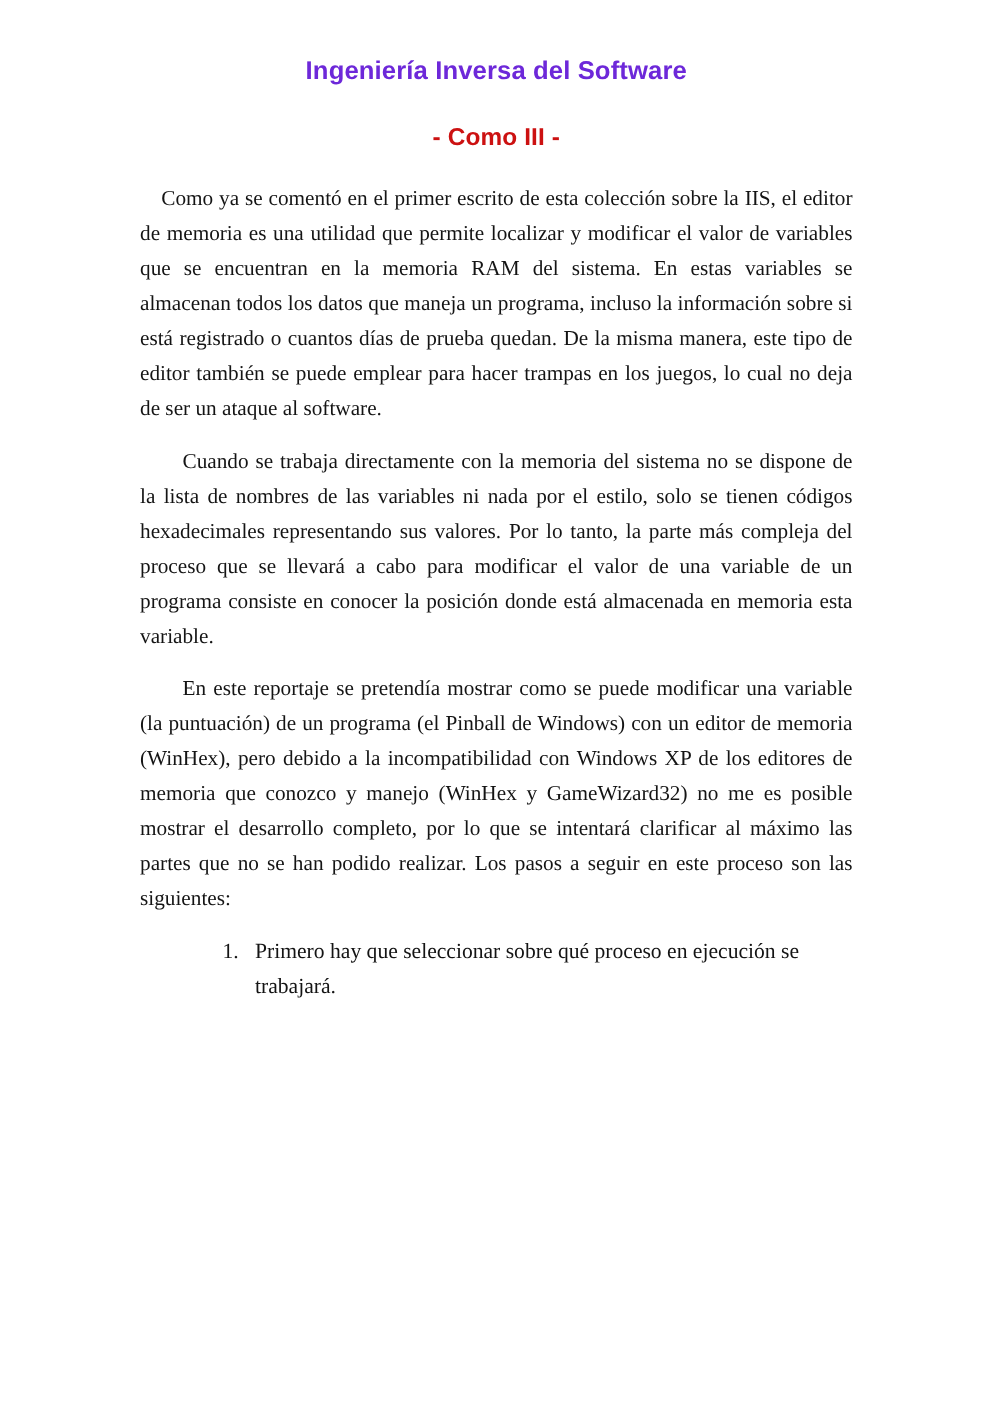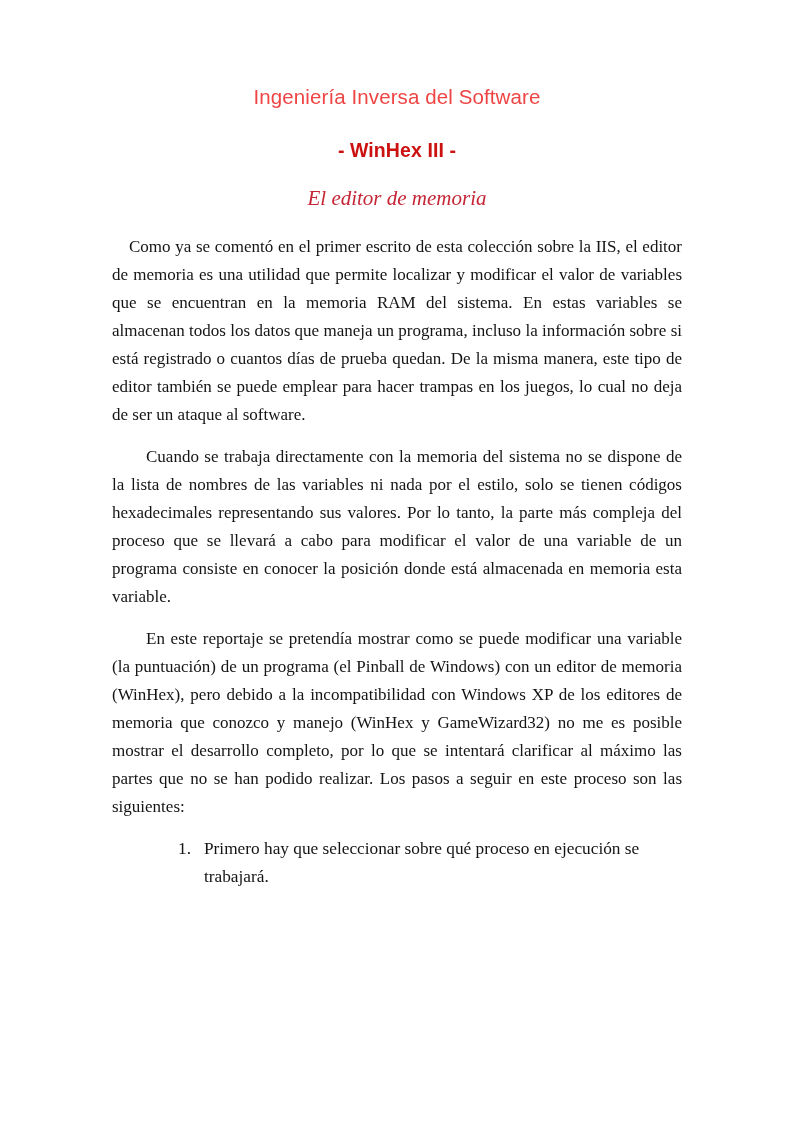--- a/index.html
+++ b/index.html
@@ -26,27 +26,27 @@
   .content {
     position: absolute;
     left: 112px;
     top: 0;
     width: 570px;
   }
 
   
   .doc-title {
     font-family: "Liberation Sans", "DejaVu Sans", sans-serif;
-    font-weight: normal;
+    font-weight: bold;
     font-size: 20.5px;
     line-height: 26px;
-    color: #ef4444;
+    color: #6d28d9;
     text-align: center;
     margin: 0;
-    padding-top: 84px;
+    padding-top: 44px;
     letter-spacing: 0.1px;
   }
 
   .doc-subtitle {
     font-family: "Liberation Sans", "DejaVu Sans", sans-serif;
     font-weight: bold;
     font-size: 19.5px;
     line-height: 26px;
     color: #CC1111;
     text-align: center;
@@ -107,23 +107,22 @@
   }
 </style>
 </head>
 <body>
 
 <div class="page">
   <div class="content">
 
     <h1 class="doc-title">Ingeniería Inversa del Software</h1>
 
-    <h2 class="doc-subtitle">- WinHex III -</h2>
+    <h2 class="doc-subtitle">- Como III -</h2>
 
-    <h3 class="doc-section-title">El editor de memoria</h3>
 
     <div class="body-block">
 
       <p class="para indent-small">Como ya se comentó en el primer escrito de esta colección sobre la IIS, el editor de memoria es una utilidad que permite localizar y modificar el valor de variables que se encuentran en la memoria RAM del sistema. En estas variables se almacenan todos los datos que maneja un programa, incluso la información sobre si está registrado o cuantos días de prueba quedan. De la misma manera, este tipo de editor también se puede emplear para hacer trampas en los juegos, lo cual no deja de ser un ataque al software.</p>
 
       <p class="para indent-large">Cuando se trabaja directamente con la memoria del sistema no se dispone de la lista de nombres de las variables ni nada por el estilo, solo se tienen códigos hexadecimales representando sus valores. Por lo tanto, la parte más compleja del proceso que se llevará a cabo para modificar el valor de una variable de un programa consiste en conocer la posición donde está almacenada en memoria esta variable.</p>
 
       <p class="para indent-large">En este reportaje se pretendía mostrar como se puede modificar una variable (la puntuación) de un programa (el Pinball de Windows) con un editor de memoria (WinHex), pero debido a la incompatibilidad con Windows XP de los editores de memoria que conozco y manejo (WinHex y GameWizard32) no me es posible mostrar el desarrollo completo, por lo que se intentará clarificar al máximo las partes que no se han podido realizar. Los pasos a seguir en este proceso son las siguientes:</p>
 
       <ol class="steps">

